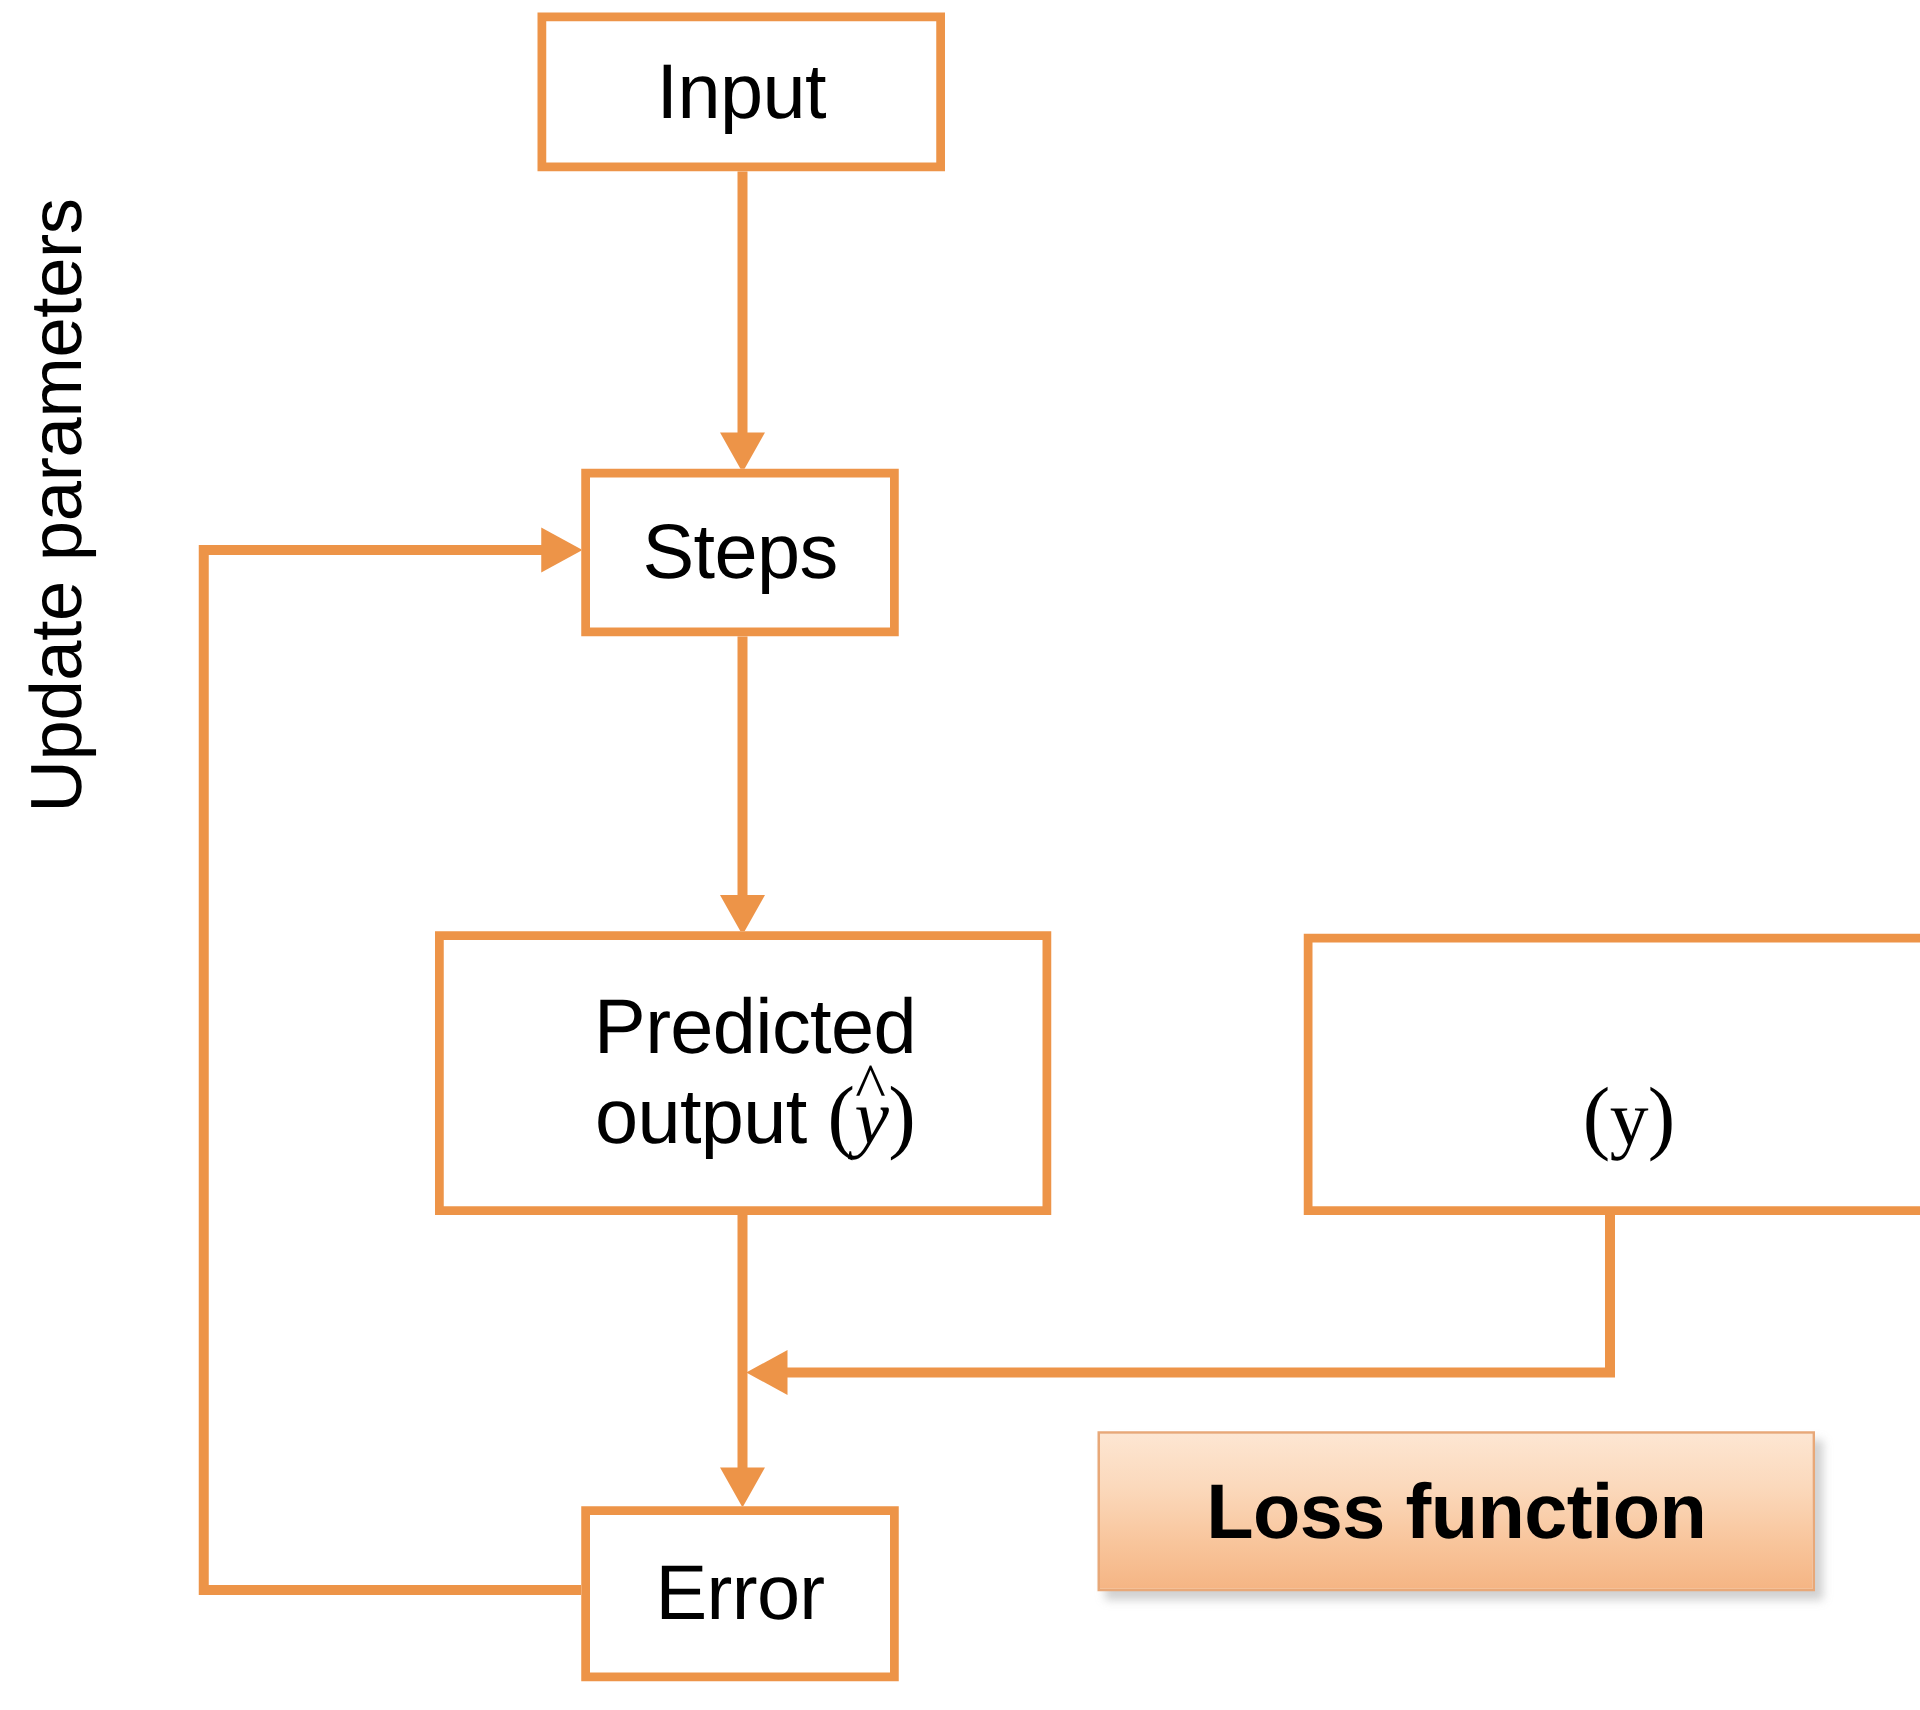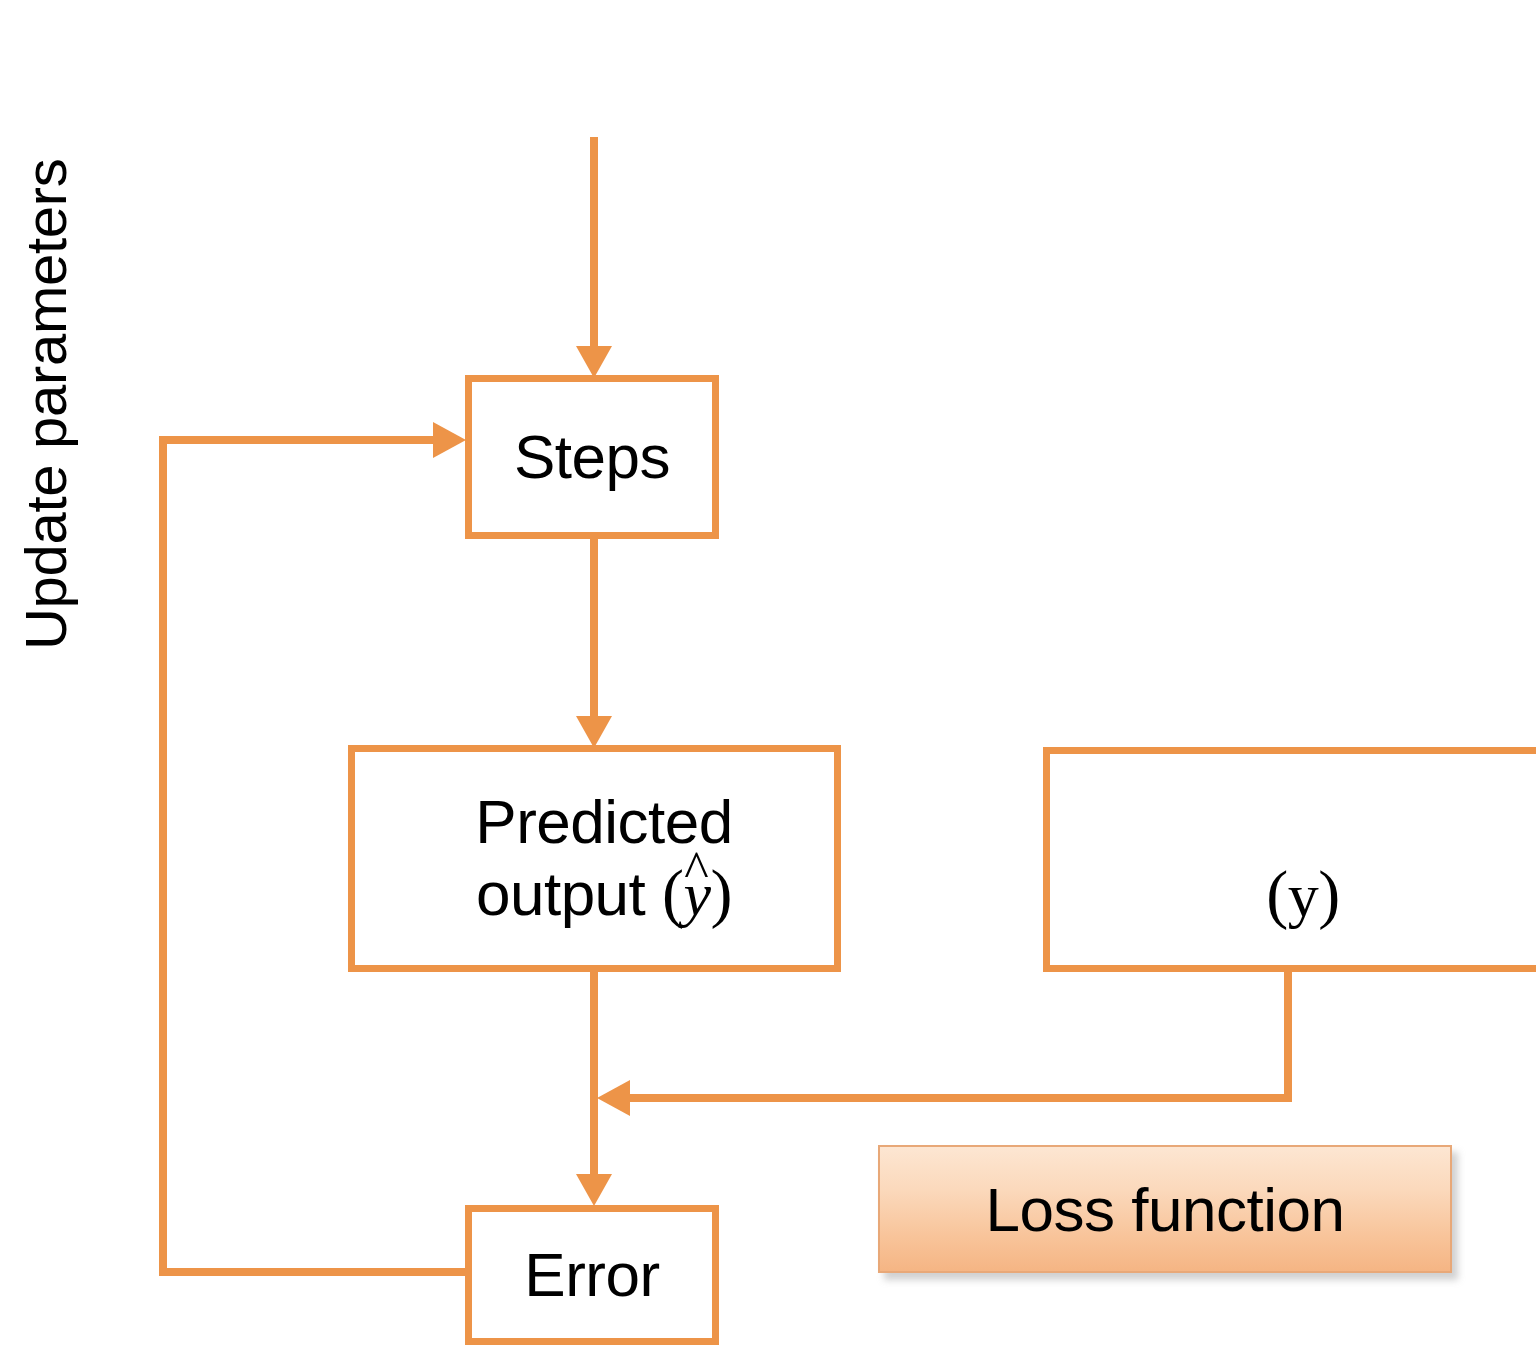--- a/index.html
+++ b/index.html
@@ -44,21 +44,21 @@
   }
   .node-label {
     display: block;
     font-size: 62px;
     font-weight: 400;
     letter-spacing: -0.5px;
     white-space: pre-line;
   }
 
   #node-input   { left: 430px; top: 10px;   width: 326px; height: 127px; }
-  #node-steps   { left: 465px; top: 375px;  width: 254px; height: 164px; }
+  #node-steps   { left: 465px; top: 375px;  width: 254px; height: 134px; }
   #node-pred    { left: 348px; top: 745px;  width: 493px; height: 227px; padding-left: 19px; }
   #node-target  { left: 1043px; top: 747px; width: 520px; height: 225px; }
   #node-error   { left: 465px; top: 1205px; width: 254px; height: 140px; align-items: center; }
 
   
   .mathvar {
     font-family: "Liberation Serif", serif;
     font-style: italic;
     font-size: 62px;
   }
@@ -96,21 +96,21 @@
     height: 128px;
     box-sizing: border-box;
     border: 2px solid #E8A878;
     background: linear-gradient(to bottom, #FDE6D2 0%, #FBD9BC 34%, #F8C49A 72%, #F5B584 100%);
     box-shadow: 6px 7px 7px rgba(140, 140, 140, 0.40);
     display: flex;
     align-items: center;
     justify-content: center;
     color: #000000;
   }
-  #node-loss .node-label { font-size: 62px; }
+  #node-loss .node-label { font-size: 62px; font-weight: bold; }
 
   
   #side-caption {
     position: absolute;
     left: 0px;
     top: 560px;
     width: 600px;
     height: 90px;
     transform: rotate(-90deg);
     transform-origin: 45px 45px;
@@ -152,20 +152,23 @@
       <polyline points="1288,972 1288,1098 618,1098" fill="none" stroke="#ED9448" stroke-width="8"></polyline>
       <polygon points="597,1098 630,1080 630,1116" fill="#ED9448"></polygon>
     </g>
 
     <g>
       <polyline points="465,1272 163,1272 163,440 442,440" fill="none" stroke="#ED9448" stroke-width="8"></polyline>
       <polygon points="466,440 433,422 433,458" fill="#ED9448"></polygon>
     </g>
   </svg>
 
+  <div class="node" id="node-input">
+    <span class="node-label">Input</span>
+  </div>
 
   <div class="node" id="node-steps">
     <span class="node-label">Steps</span>
   </div>
 
   <div class="node" id="node-pred">
     <span class="node-label"><span>Predicted</span><br><span>output </span><span class="paren">(</span><span class="hatwrap"><span class="hat">^</span><span class="mathvar">y</span></span><span class="paren">)</span></span>
   </div>
 
   <div class="node" id="node-target">

